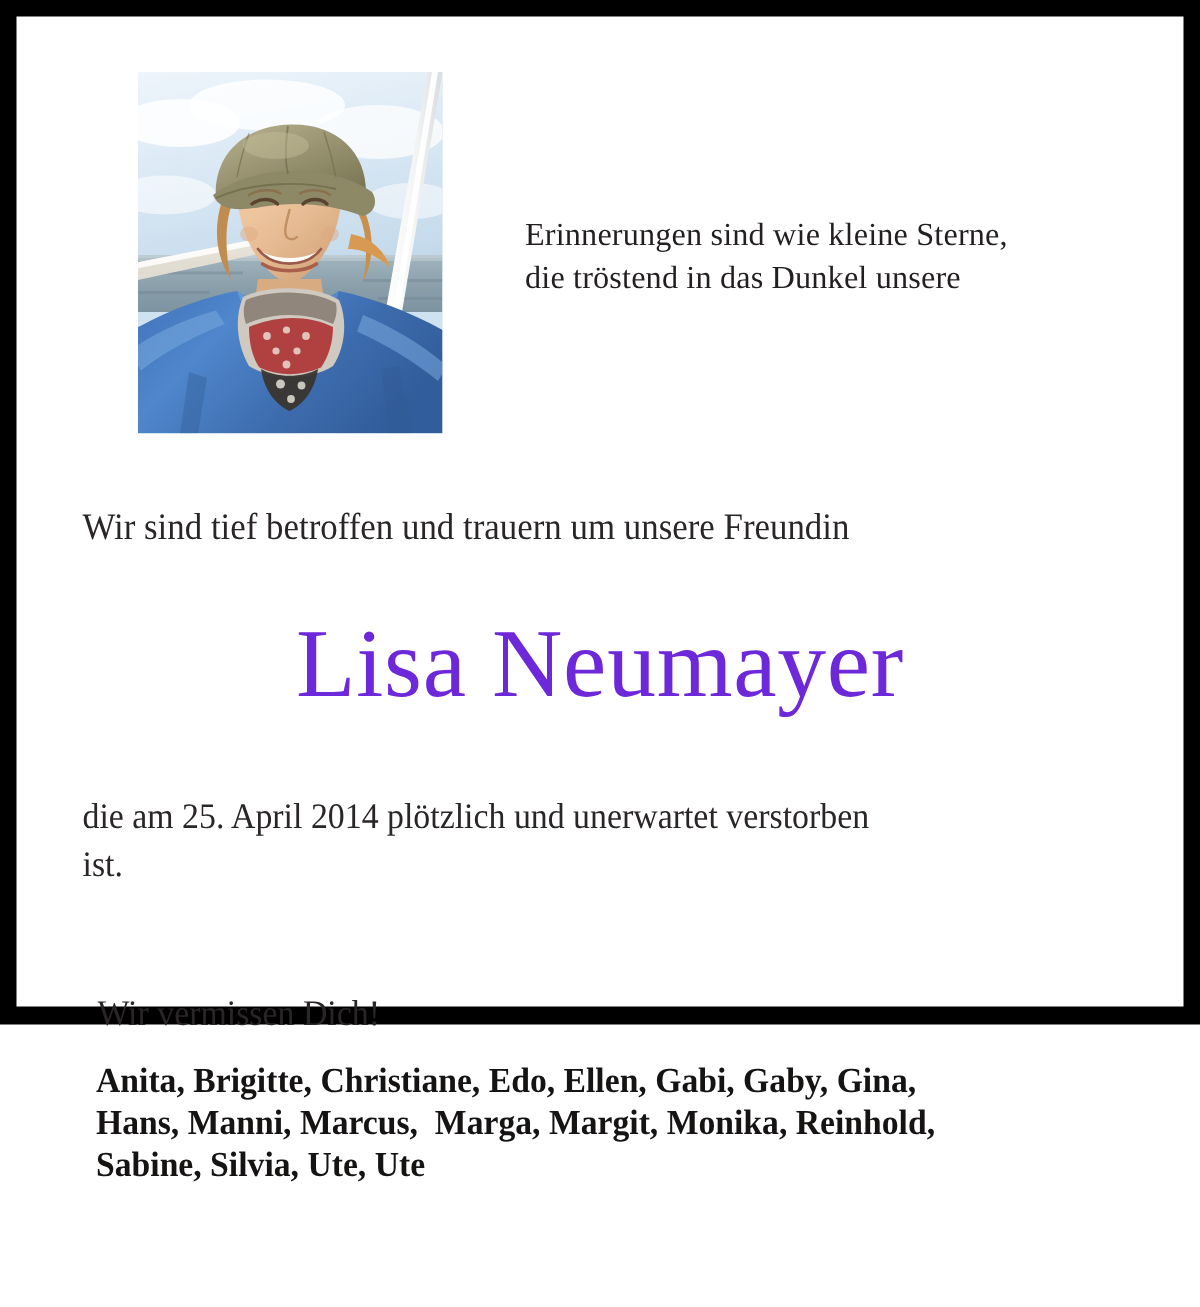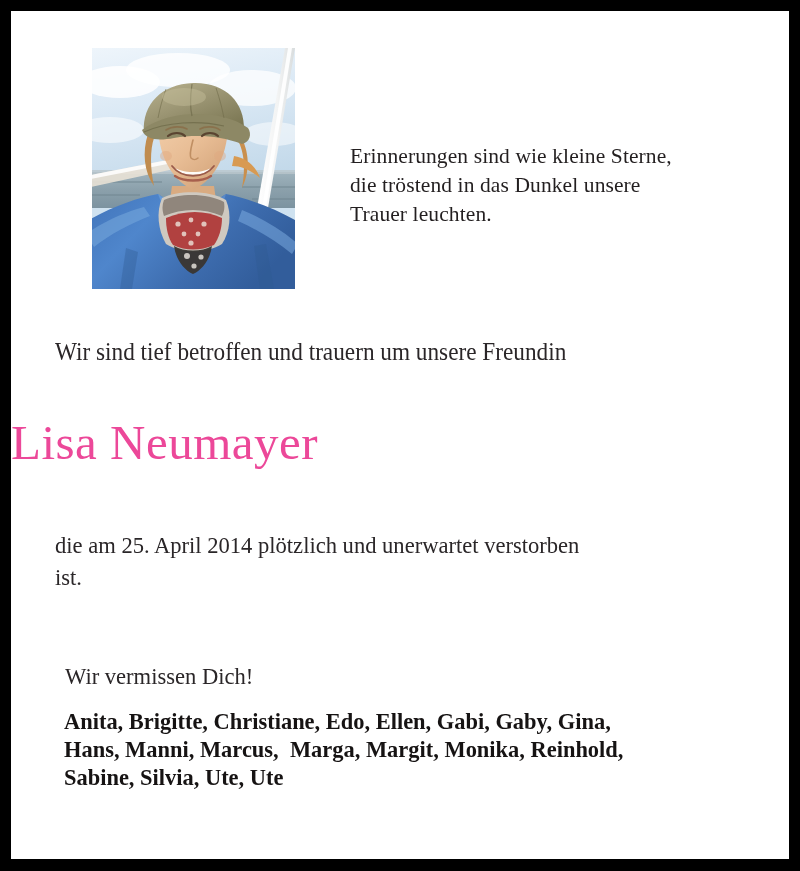--- a/index.html
+++ b/index.html
@@ -11,21 +11,21 @@
     width: 800px;
     height: 871px;
     overflow: hidden;
     font-family: "Liberation Serif", serif;
   }
 
   .obituary-frame {
     position: relative;
     box-sizing: border-box;
     width: 800px;
-    height: 871px;
+    height: 683px;
     background: #000000;
     padding: 11px 11px 12px 11px;
   }
 
   .obituary-card {
     position: relative;
     box-sizing: border-box;
     width: 100%;
     height: 100%;
     background: #ffffff;
@@ -82,25 +82,25 @@
     transform: scaleX(0.93);
     transform-origin: left center;
     white-space: pre;
   }
 
   .deceased-name {
     position: absolute;
     left: 0;
     top: 392px;
     width: 100%;
-    text-align: left;
-    font-family: "Liberation Serif", serif;
-    font-size: 49px;
+    text-align: center;
+    font-family: "Liberation Serif", serif;
+    font-size: 65px;
     line-height: 80px;
-    color: #ec4899;
+    color: #6d28d9;
     letter-spacing: 0.5px;
   }
 
   .detail {
     position: absolute;
     left: 44px;
     top: 518px;
     width: 725px;
     font-family: "Liberation Serif", serif;
     font-size: 24px;
@@ -263,21 +263,20 @@
           <path d="M 80 118 C 90 131 112 131 122 118" stroke="#9a5b4a" stroke-width="1.8" fill="none" stroke-linecap="round"></path>
           <path d="M 83 128 C 92 134 110 134 119 128" stroke="#a8604d" stroke-width="2.4" fill="none" stroke-linecap="round"></path>
           <ellipse cx="74" cy="108" rx="6" ry="5" fill="#e0a880" opacity="0.45"></ellipse>
           <ellipse cx="128" cy="108" rx="6" ry="5" fill="#e0a880" opacity="0.45"></ellipse>
         </svg>
       </div>
 
       <div class="verse">
         <div class="verse-line">Erinnerungen sind wie kleine Sterne,</div>
         <div class="verse-line">die tröstend in das Dunkel unsere</div>
-        <div class="verse-line">Trauer leuchten.</div>
       </div>
     </div>
 
     <div class="lede">Wir sind tief betroffen und trauern um unsere Freundin</div>
 
     <div class="deceased-name">Lisa Neumayer</div>
 
     <div class="detail">
       <div class="detail-line">die am 25. April 2014 plötzlich und unerwartet verstorben</div>
       <div class="detail-line">ist.</div>

